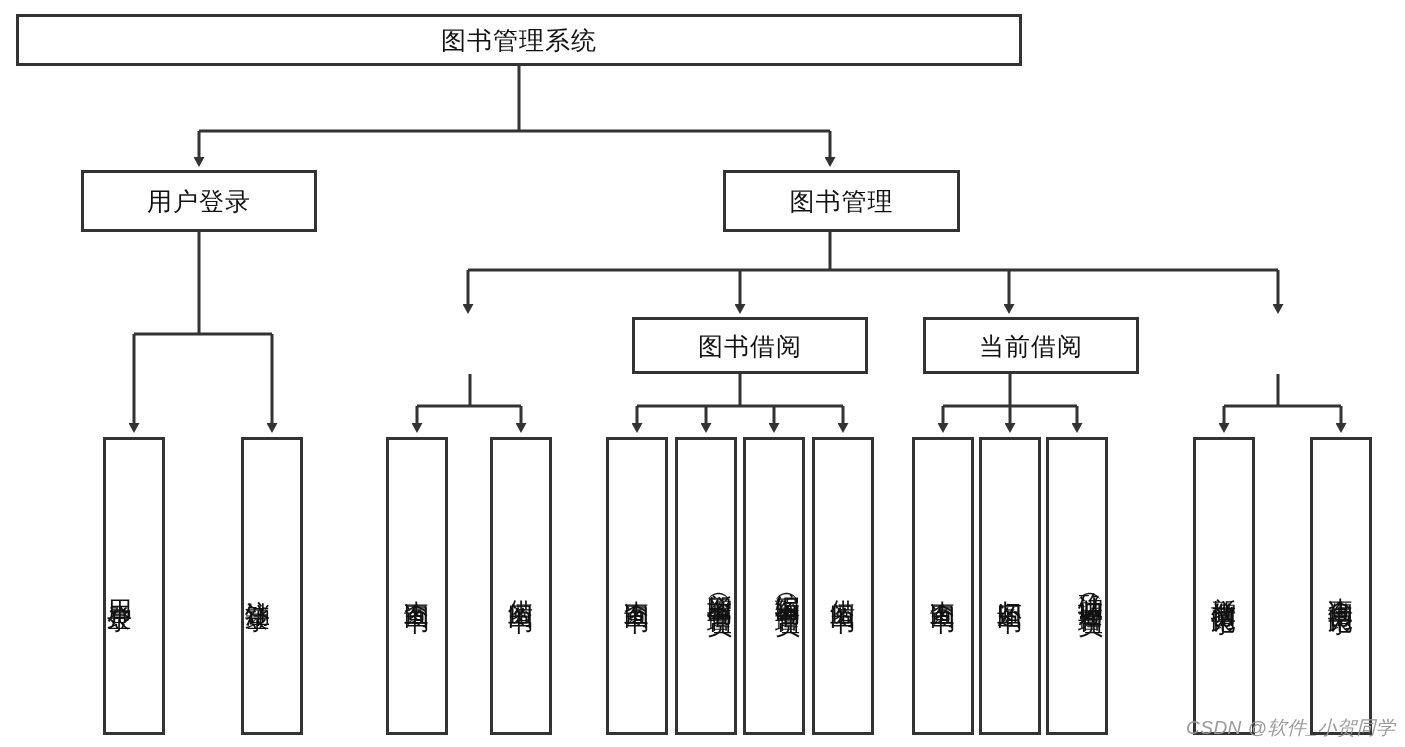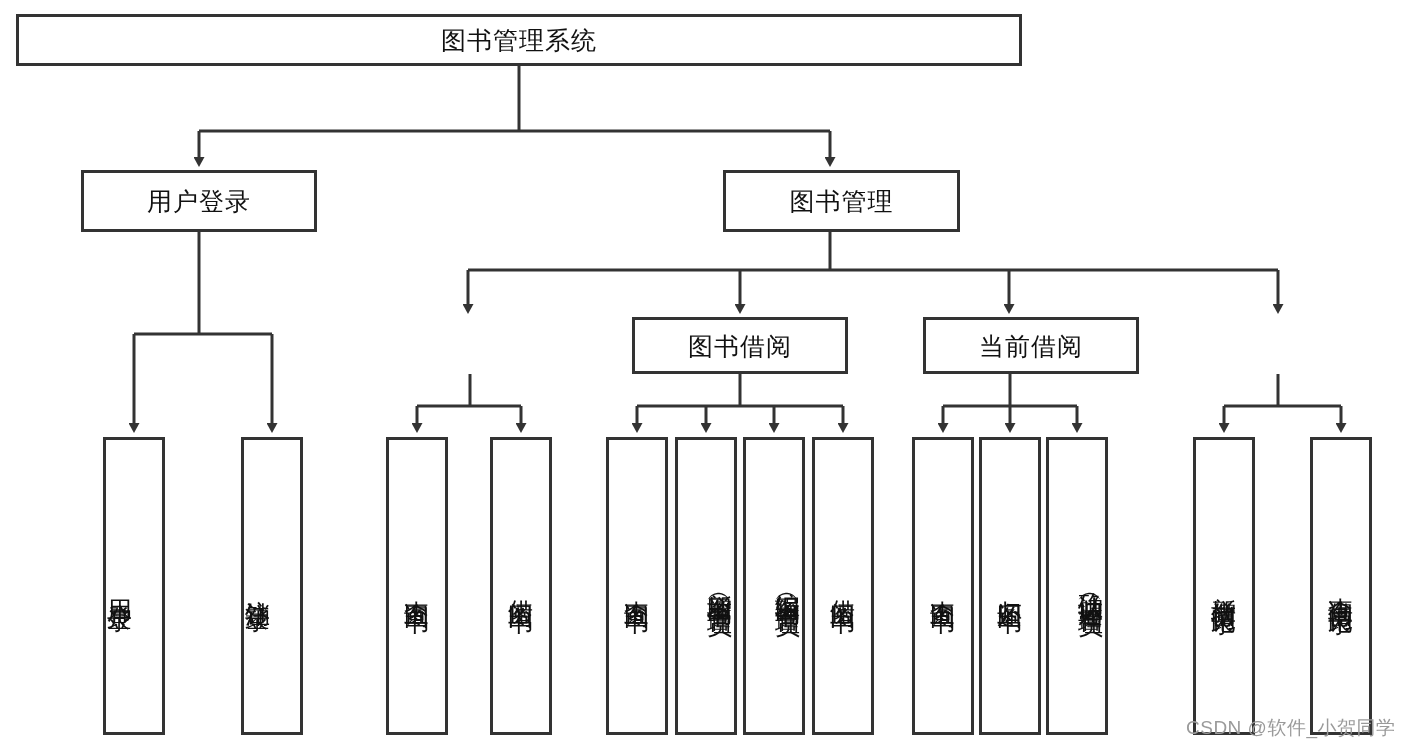--- a/index.html
+++ b/index.html
@@ -59,20 +59,21 @@
   }
   .leaf-bot {
     align-items: flex-end;
   }
   .watermark {
     position: absolute;
     font-size: 19px;
     color: #9a9a9a;
     white-space: nowrap;
     letter-spacing: 0.5px;
+    font-style: italic;
   }
 </style>
 </head>
 <body>
 
 <div id="canvas">
 
   <svg class="connectors" viewBox="0 0 1405 747">
     <defs>
       <marker id="arrow" markerWidth="10" markerHeight="11" refX="1" refY="5.5" orient="auto" markerUnits="userSpaceOnUse">
@@ -127,21 +128,21 @@
     <span>图书管理系统</span>
   </div>
 
   <div class="node node-h" style="left:81px; top:170px; width:236px; height:62px;">
     <span>用户登录</span>
   </div>
   <div class="node node-h" style="left:711px; top:170px; width:237px; height:62px;margin-left:12px;">
     <span>图书管理</span>
   </div>
 
-  <div class="node node-h" style="left:632px; top:317px; width:216px; height:57px;">
+  <div class="node node-h" style="left:632px; top:317px; width:236px; height:57px;">
     <span>图书借阅</span>
   </div>
   <div class="node node-h" style="left:902px; top:317px; width:216px; height:57px;margin-left:21px;">
     <span>当前借阅</span>
   </div>
 
   <div class="node leaf leaf-bot" style="left:103px; top:437px; width:62px; height:298px;">
     <span>用户登录</span>
   </div>
   <div class="node leaf leaf-bot" style="left:241px; top:437px; width:62px; height:298px;">

